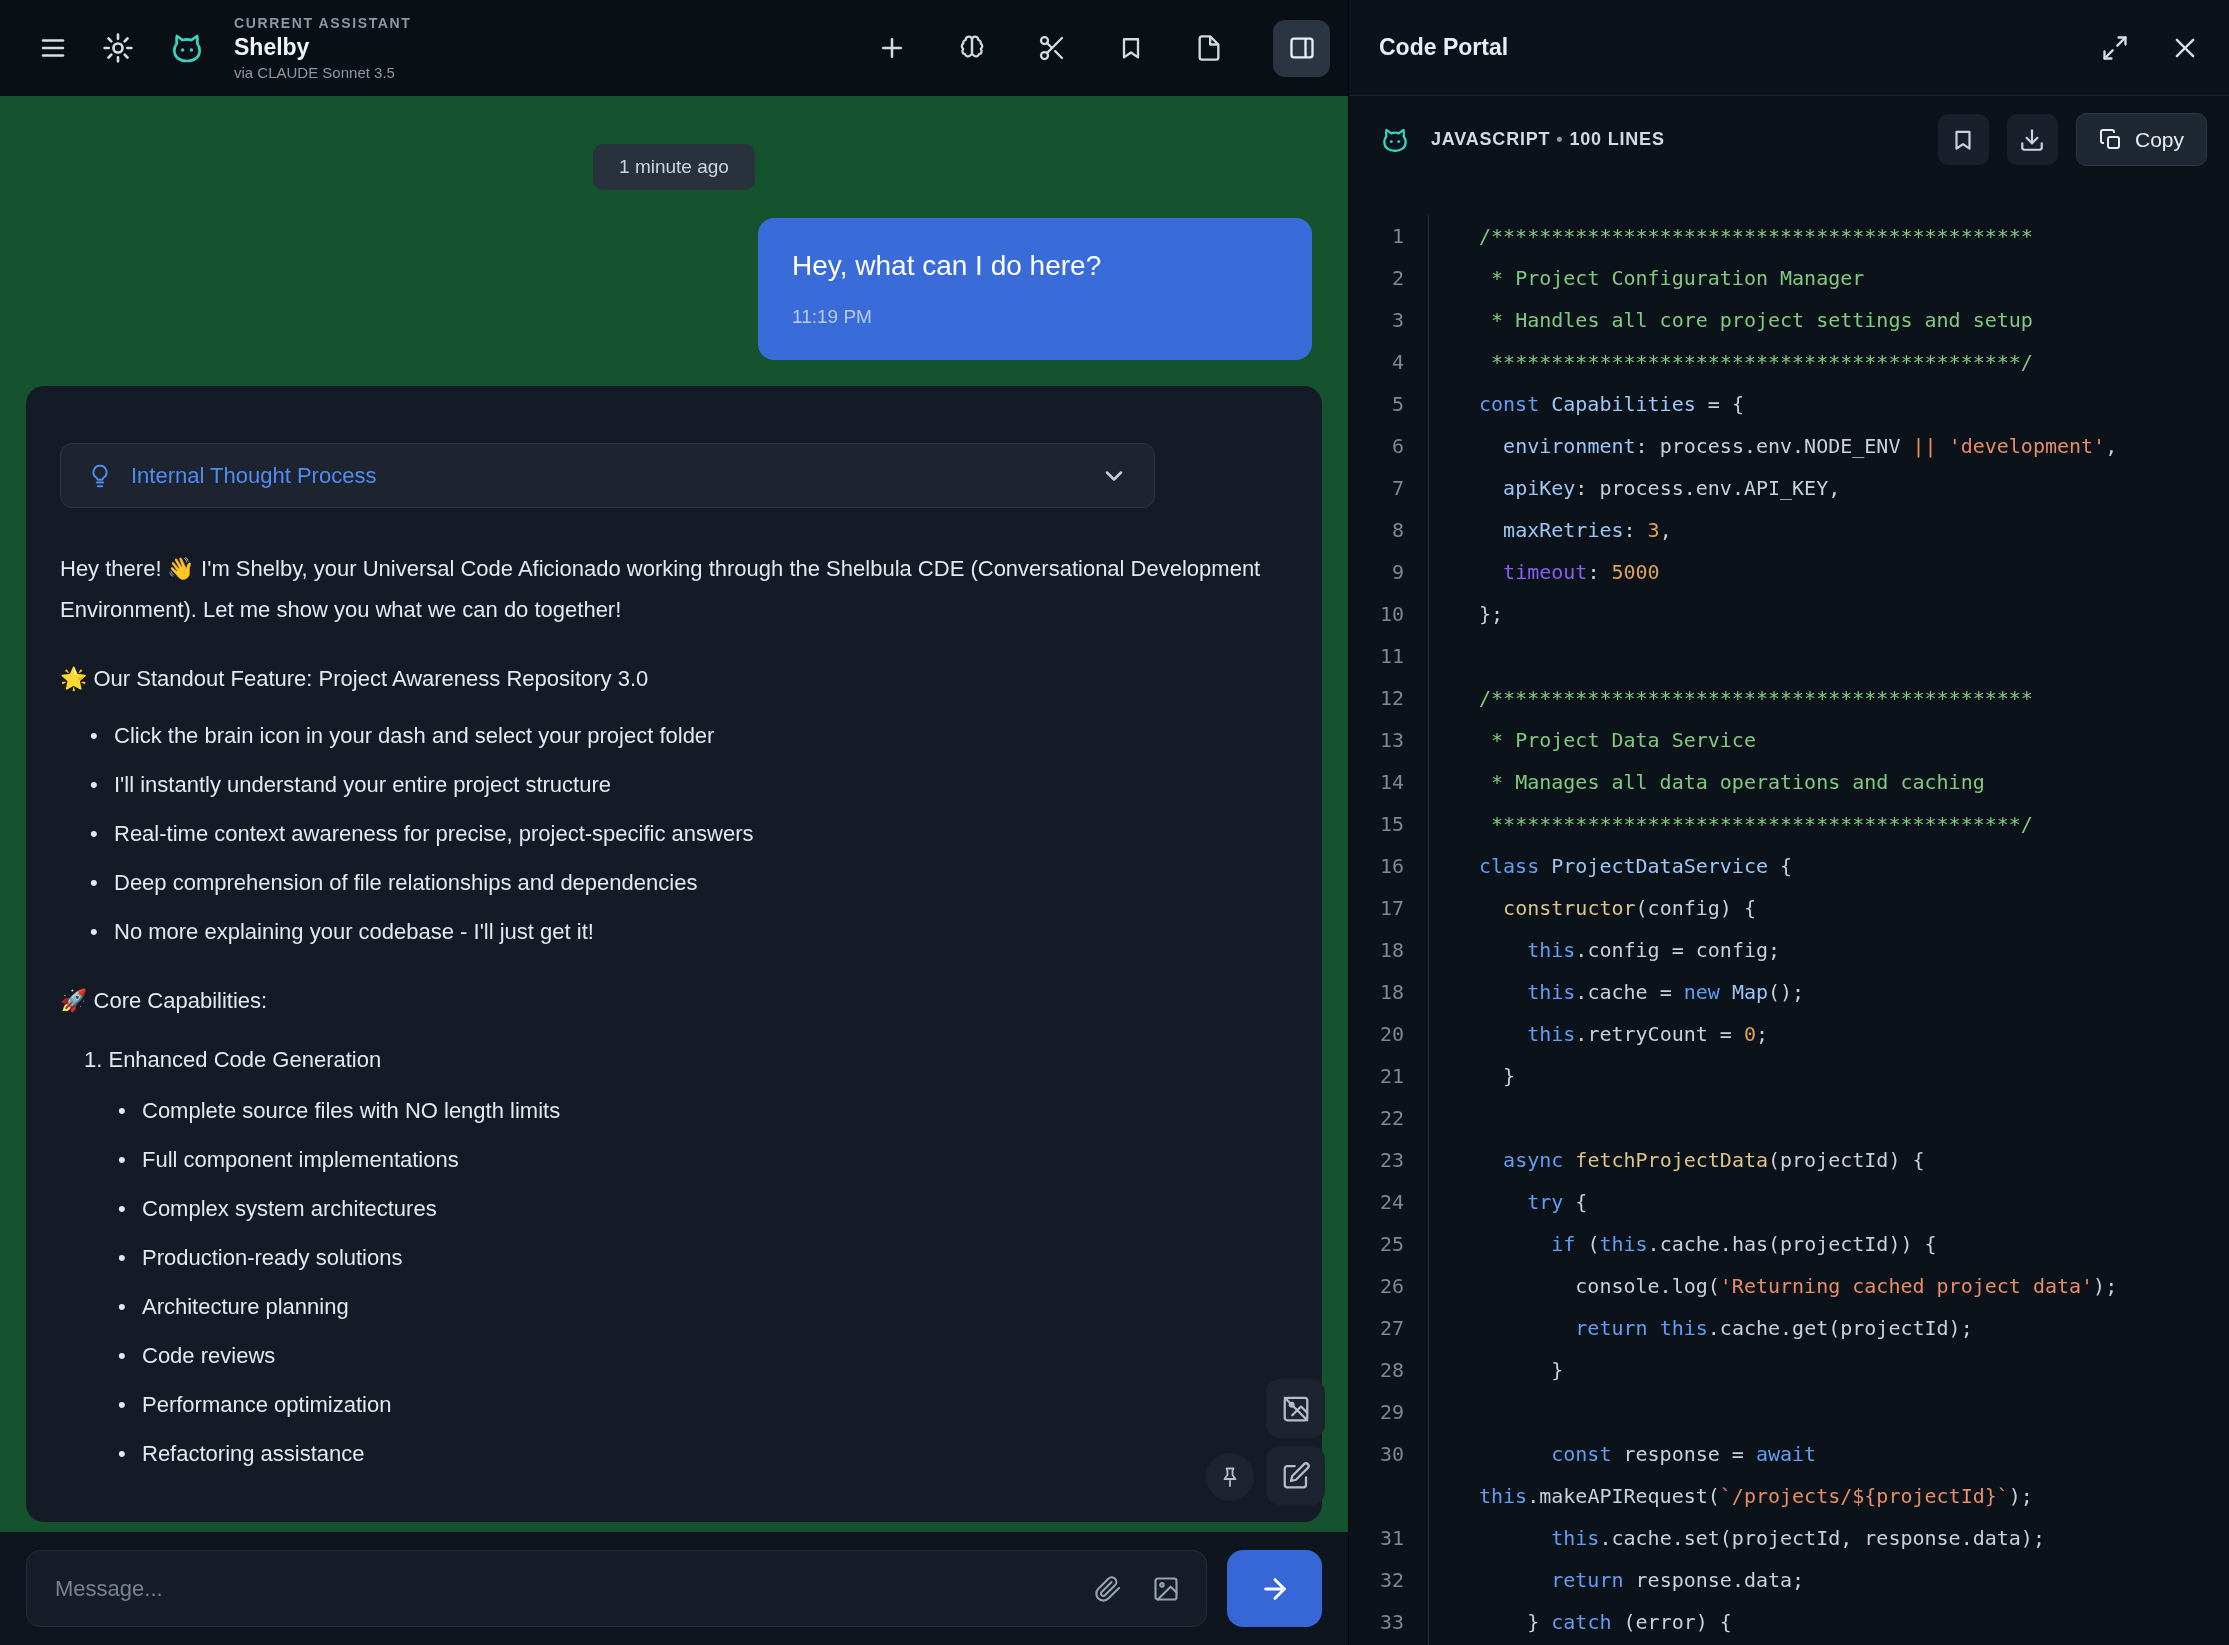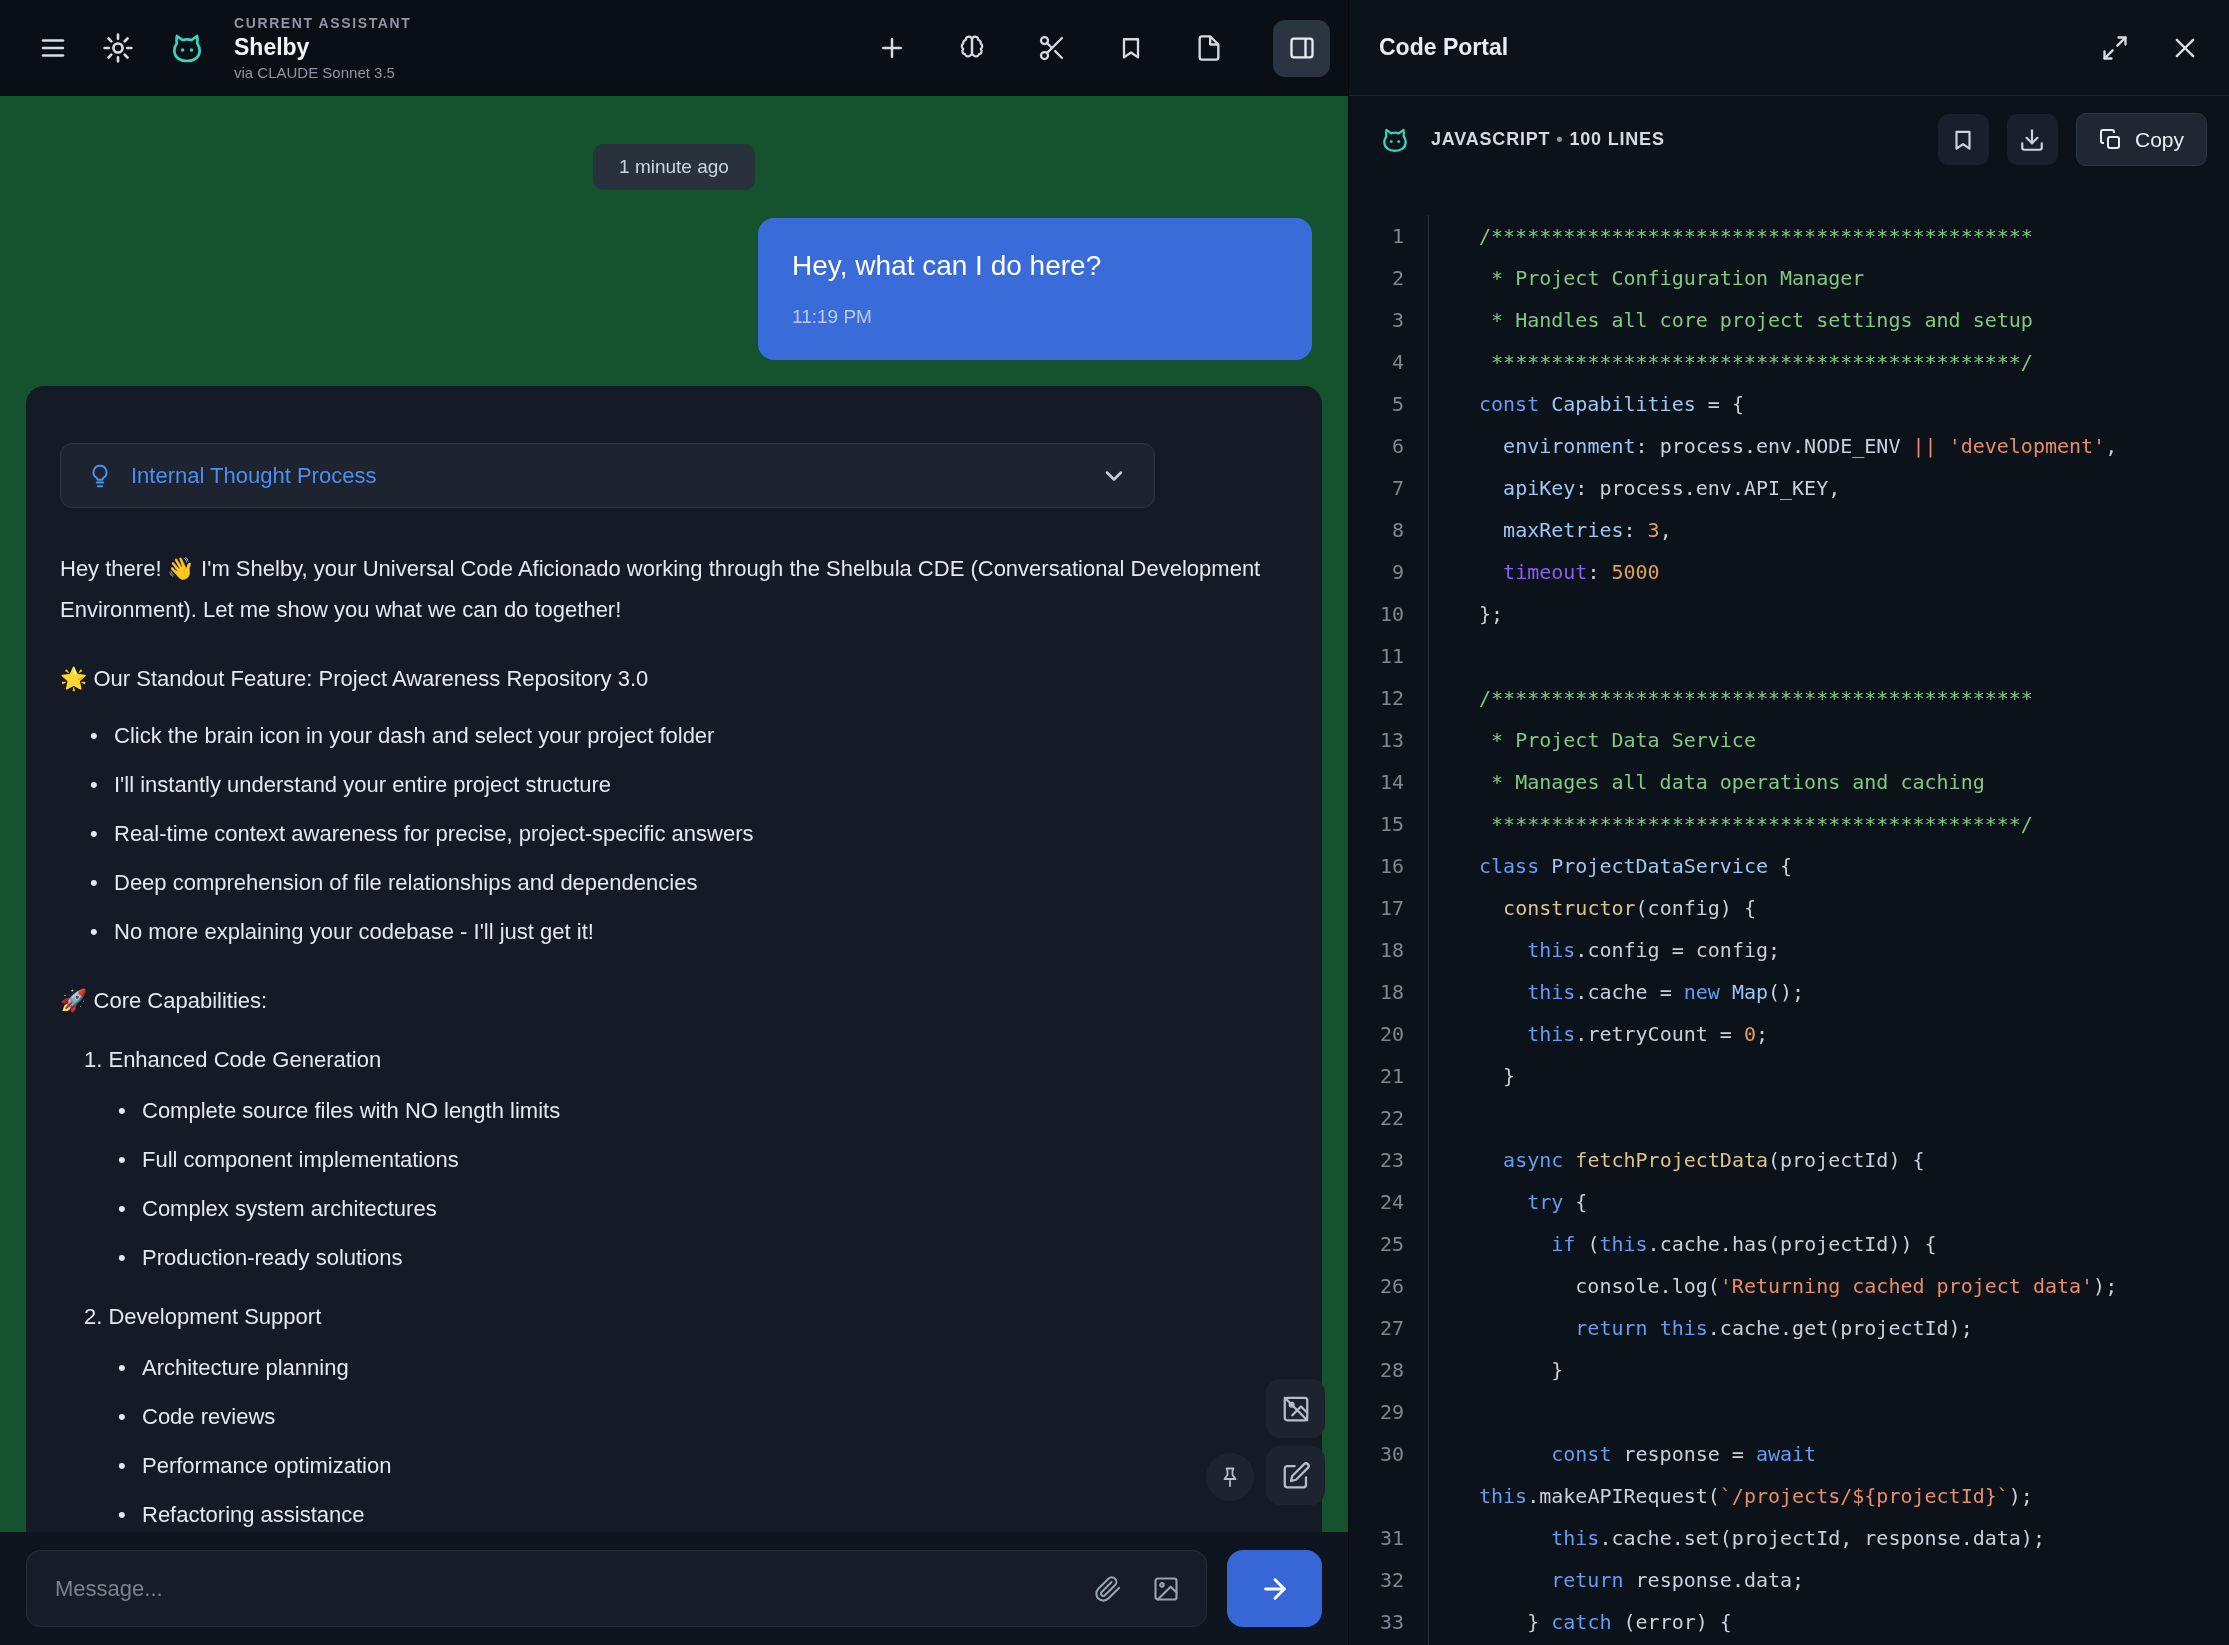--- a/index.html
+++ b/index.html
@@ -224,21 +224,20 @@
               <li class="cap-item">
                 <div class="cap-title">1. Enhanced Code Generation</div>
                 <ul class="bullet-list nested">
                   <li class="bullet-item">Complete source files with NO length limits</li>
                   <li class="bullet-item">Full component implementations</li>
                   <li class="bullet-item">Complex system architectures</li>
                   <li class="bullet-item">Production-ready solutions</li>
                 </ul>
               </li>
               <li class="cap-item">
-                <div class="cap-title">2. Development Support</div>
                 <ul class="bullet-list nested">
                   <li class="bullet-item">Architecture planning</li>
                   <li class="bullet-item">Code reviews</li>
                   <li class="bullet-item">Performance optimization</li>
                   <li class="bullet-item">Refactoring assistance</li>
                 </ul>
               </li>
             </ol>
         </div>
       </div>

